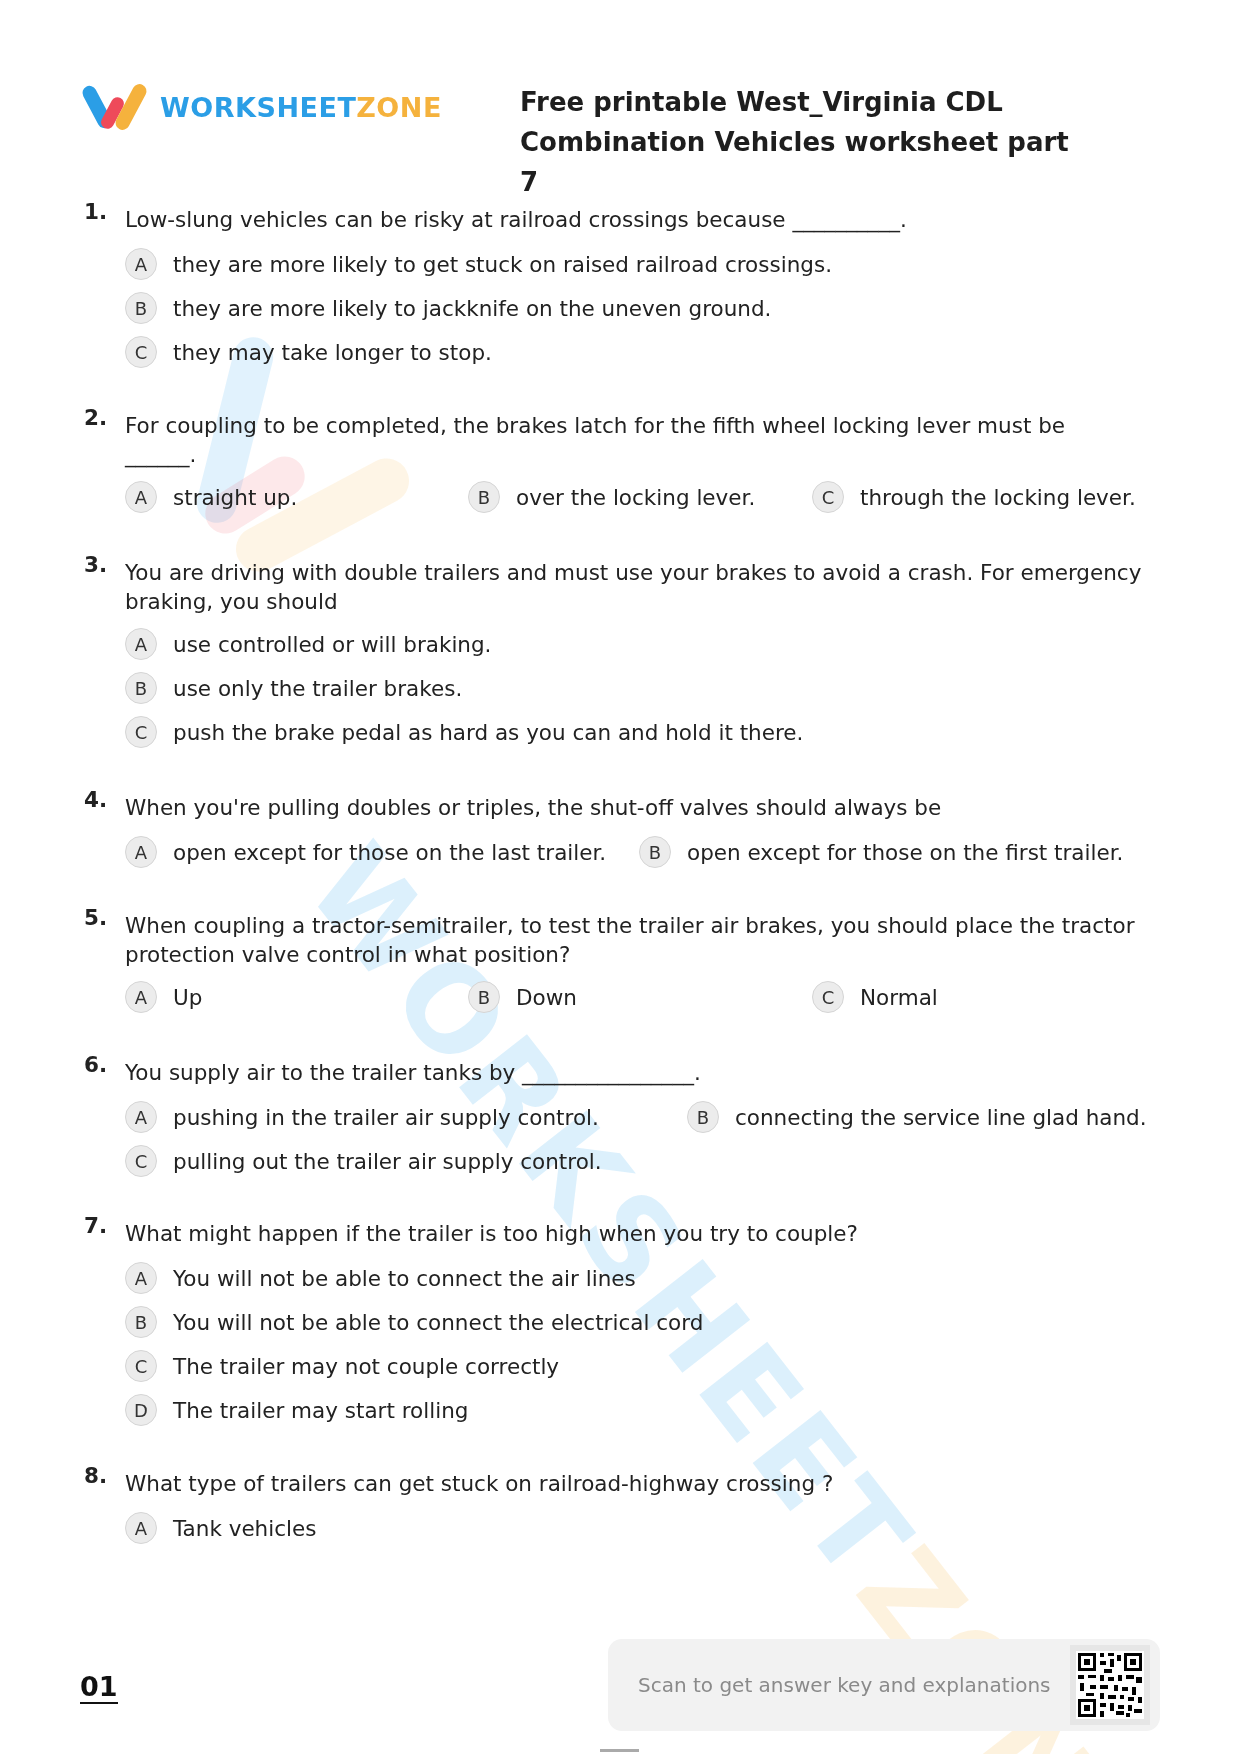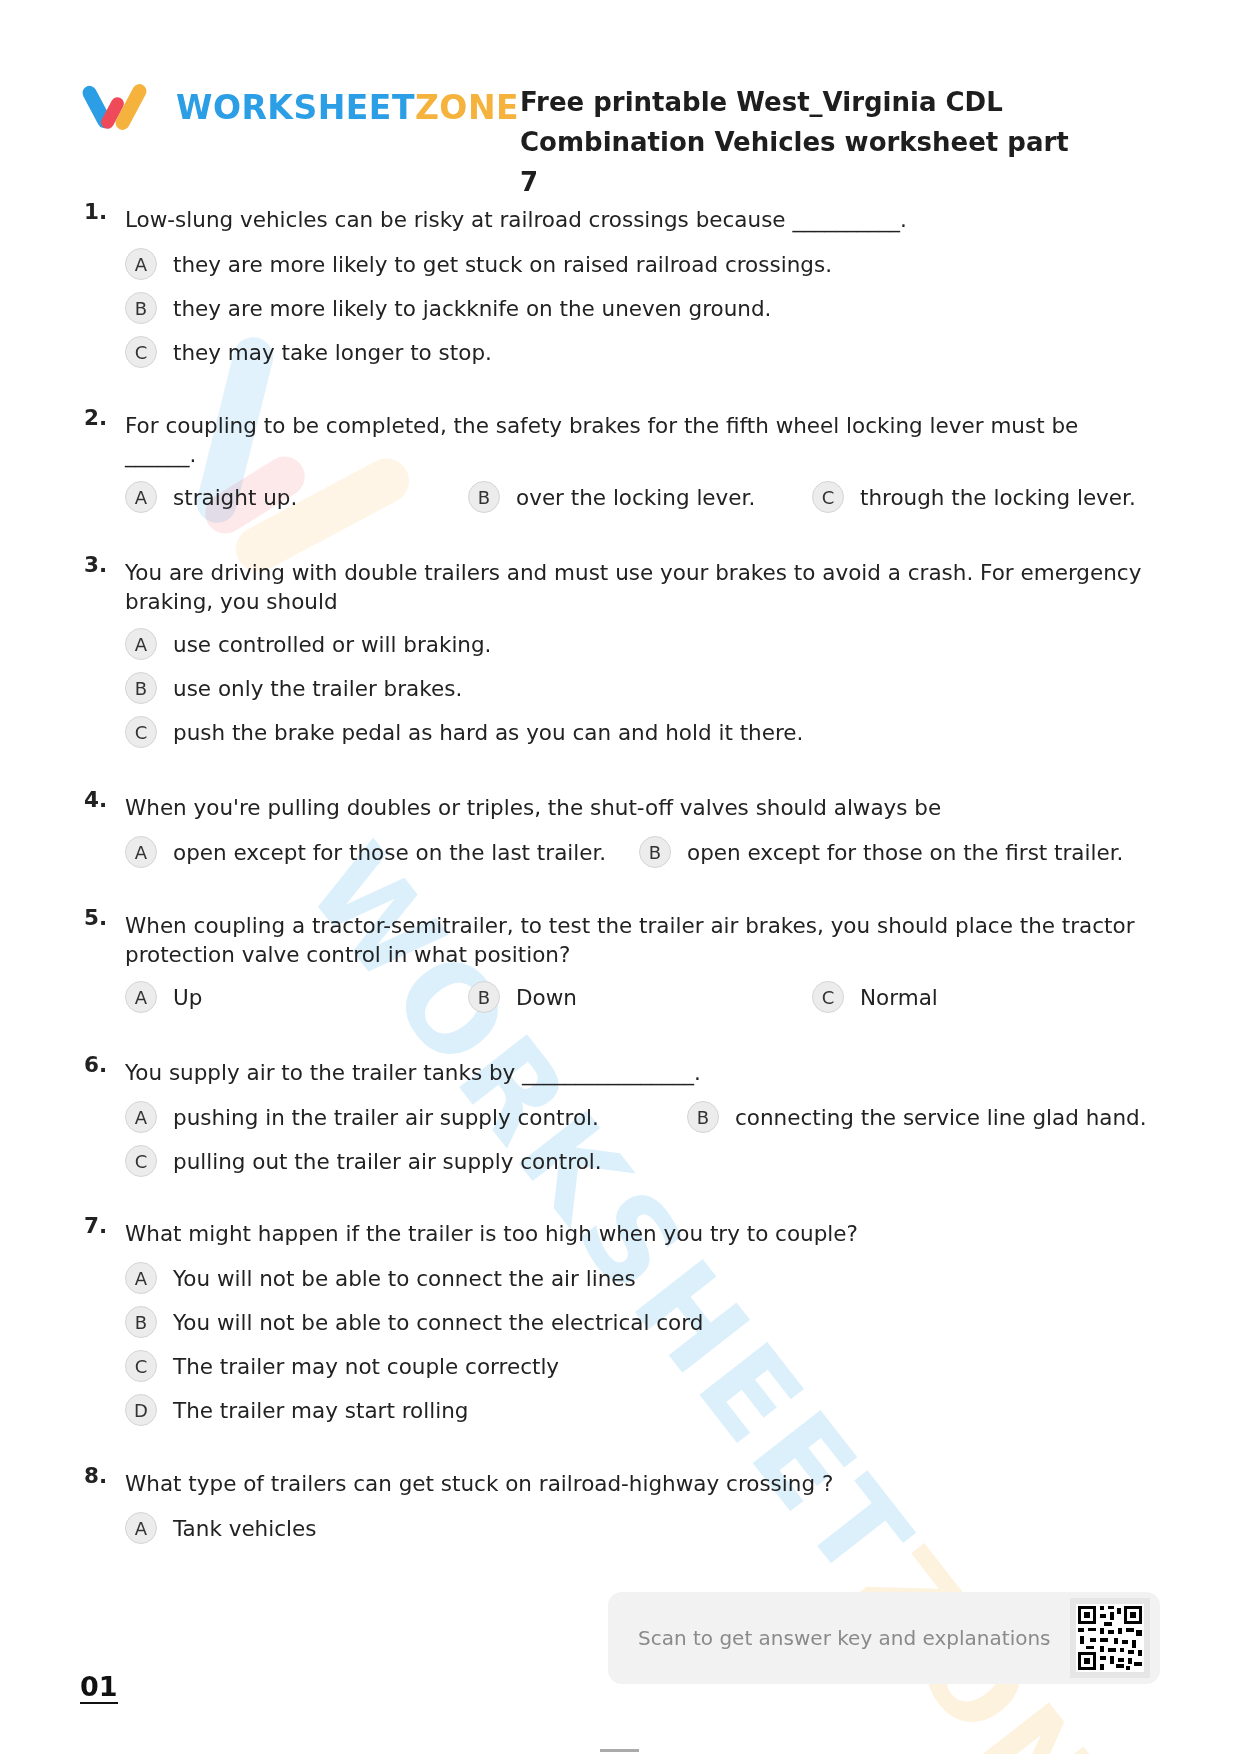--- a/index.html
+++ b/index.html
@@ -13,21 +13,21 @@
   .wm-text { position: absolute; left: 390px; top: 820px; font-size: 118px; font-weight: bold;
              letter-spacing: 6px; transform: rotate(52deg); transform-origin: left top;
              white-space: nowrap; opacity: 0.16; }
   .wm-text .w1 { color: #2aa5ee; }
   .wm-text .w2 { color: #f7b13a; }
 
   
   .logo { position: absolute; left: 84px; top: 82px; height: 50px; display: flex; align-items: center; }
   .logo-mark { position: relative; width: 68px; height: 50px; }
   .logo-mark span { position: absolute; border-radius: 8px; }
-  .logo-text { margin-left: 24px; font-size: 33px; font-weight: bold; letter-spacing: 0.5px; }
+  .logo-text { margin-left: 8px; font-size: 27px; font-weight: bold; letter-spacing: 0.5px; }
   .logo-text .lt1 { color: #2b9ee6; }
   .logo-text .lt2 { color: #f5b23d; }
 
   .title { position: absolute; left: 520px; top: 82px; width: 563px; text-align: left;
            font-size: 26px; font-weight: bold; line-height: 40px; color: #1e1e1e; }
 
   
   .q { position: absolute; left: 84px; width: 1080px; }
   .q-head { display: flex; font-size: 21.5px; line-height: 29px; color: #222; }
   .q-num { width: 41px; flex: none; font-weight: bold; }
@@ -36,21 +36,21 @@
   .opt { display: flex; align-items: center; height: 44px; font-size: 21.5px; color: #222; }
   .opt-row { display: flex; }
   .badge { width: 32px; height: 32px; border-radius: 50%; background: #ececec;
            border: 1px solid #d5d5d5; box-sizing: border-box; display: flex;
            align-items: center; justify-content: center; font-size: 18px; color: #333;
            margin-right: 16px; flex: none; }
 
   
   .page-num { position: absolute; left: 80px; top: 1672px; font-size: 27px; font-weight: bold;
               color: #111; border-bottom: 2px solid #111; line-height: 30px; }
-  .scan-box { position: absolute; left: 608px; top: 1592px; width: 552px; height: 92px;
+  .scan-box { position: absolute; left: 608px; top: 1639px; width: 552px; height: 92px;
               background: #f2f2f2; border-radius: 14px; }
   .scan-text { position: absolute; left: 30px; top: 0; height: 92px; line-height: 92px;
                font-size: 20px; color: #8a8a8a; }
   .qr { position: absolute; right: 10px; top: 6px; width: 80px; height: 80px; background: #e6e6e6; }
   .bottom-line { position: absolute; left: 600px; top: 1749px; width: 39px; height: 3px; background: #aaa; }
 </style>
 </head>
 <body>
 
 <div class="page">
@@ -97,21 +97,21 @@
       <div class="opt">
           <span class="badge">C</span>
           <span>they may take longer to stop.</span>
         </div>
     </div>
   </div>
 
   <div class="q" style="top:403px;">
     <div class="q-head">
       <span class="q-num">2.</span>
-      <span class="q-text" style="max-width:960px;">For coupling to be completed, the safety brakes for the fifth wheel locking lever must be ______.</span>
+      <span class="q-text" style="max-width:960px;">For coupling to be completed, the brakes latch for the fifth wheel locking lever must be ______.</span>
     </div>
     <div class="opts opt-row" style="margin-top:6px;">
       <div class="opt" style="width:343px;">
           <span class="badge">A</span>
           <span>straight up.</span>
         </div>
       <div class="opt" style="width:344px;">
           <span class="badge">B</span>
           <span>over the locking lever.</span>
         </div>

